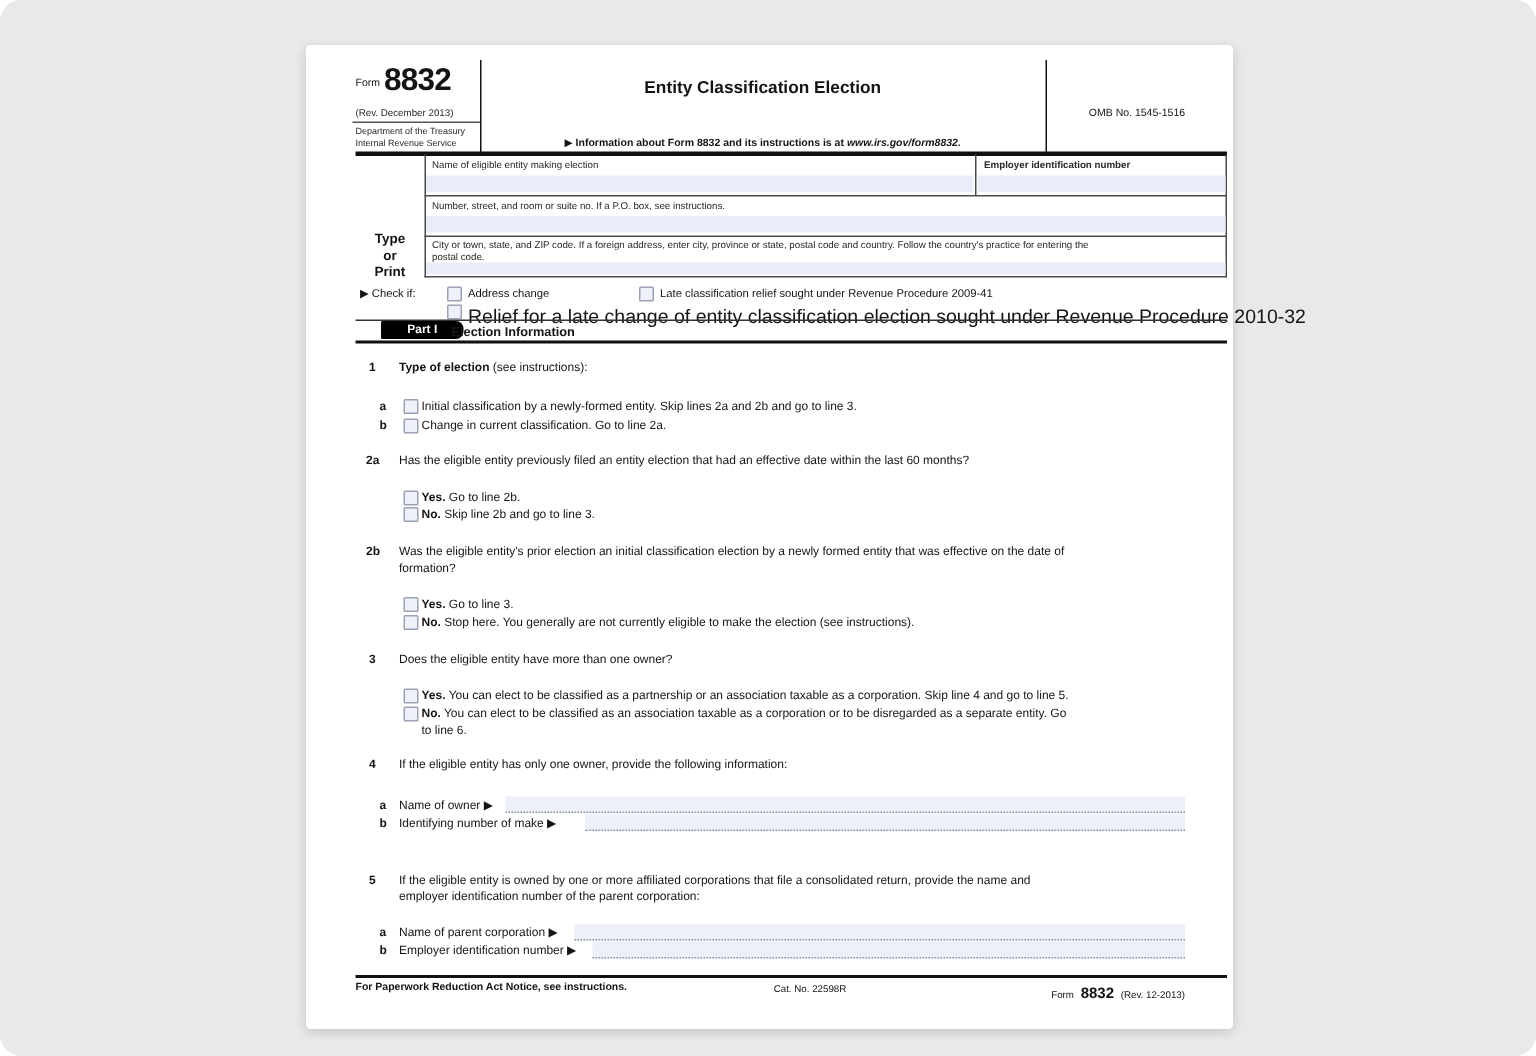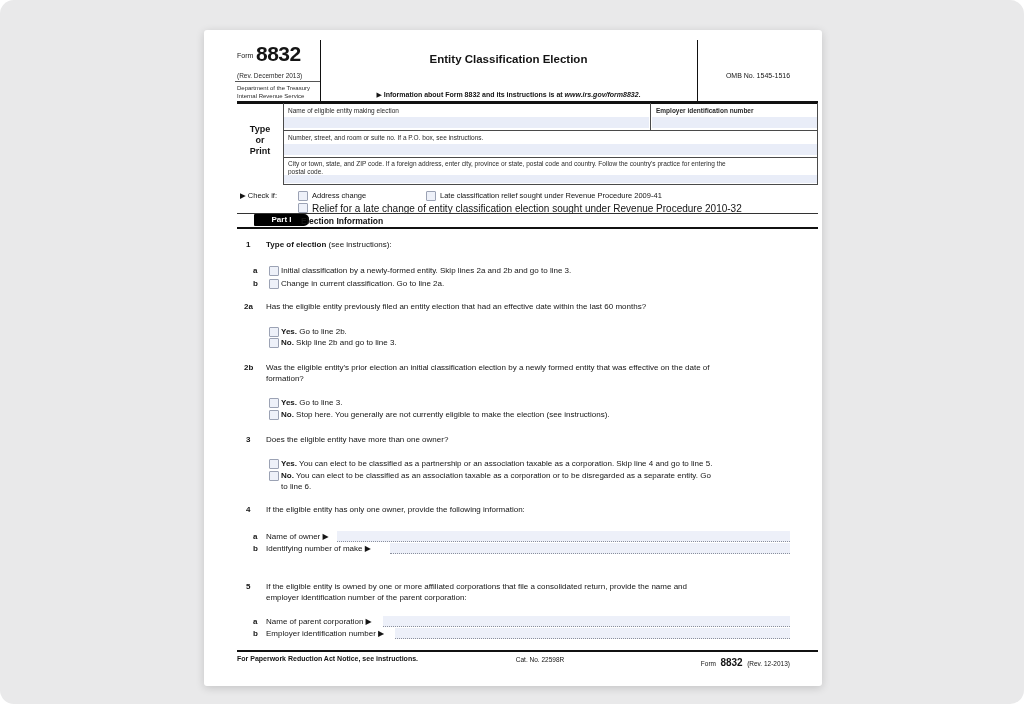--- a/index.html
+++ b/index.html
@@ -36,21 +36,21 @@
   <span class="abs small nw" style="left:237px;top:72px;">(Rev. December 2013)</span>
   <div class="rule" style="left:235px;top:81px;width:85px;height:1px;background:#555;"></div>
   <span class="abs nw" style="left:237px;top:85px;font-size:6px;color:#2a2a2a;">Department of the Treasury</span>
   <span class="abs nw" style="left:237px;top:93px;font-size:6px;color:#2a2a2a;">Internal Revenue Service</span>
 
   <div class="abs b" style="left:321px;top:53px;width:375px;text-align:center;font-size:11.5px;">Entity Classification Election</div>
   <div class="abs nw" style="left:321px;top:91px;width:375px;text-align:center;font-size:7px;"><span class="b">▶ Information about Form 8832 and its instructions is at</span>&nbsp;<span class="b i">www.irs.gov/form8832.</span></div>
   <div class="abs nw" style="left:698px;top:72px;width:120px;text-align:center;font-size:7px;">OMB No. 1545-1516</div>
 
   <div class="abs b" style="left:237px;top:124px;width:46px;text-align:center;font-size:9px;line-height:11px;">
-    <span style="display:block;">Type</span>
+    <span style="display:block;margin-top:30px;">Type</span>
     <span style="display:block;">or</span>
     <span style="display:block;">Print</span>
   </div>
 
   <div class="abs" style="left:283px;top:103px;width:535px;height:82px;border:1px solid #4a4a4a;border-top:none;box-sizing:border-box;"></div>
   <div class="rule" style="left:283px;top:130px;width:535px;height:1px;background:#4a4a4a;"></div>
   <div class="rule" style="left:283px;top:157px;width:535px;height:1px;background:#4a4a4a;"></div>
   <div class="rule" style="left:650px;top:103px;width:1px;height:27px;background:#4a4a4a;"></div>
 
   <span class="abs small nw" style="left:288px;top:107px;">Name of eligible entity making election</span>
@@ -64,21 +64,21 @@
   <span class="abs small nw" style="left:288px;top:160px;">City or town, state, and ZIP code. If a foreign address, enter city, province or state, postal code and country. Follow the country's practice for entering the</span>
   <span class="abs small nw" style="left:288px;top:168px;">postal code.</span>
   <div class="field" style="left:284px;top:175px;width:533px;height:8px;"></div>
 
   <span class="abs nw" style="left:240px;top:191px;font-size:7.5px;">▶ Check if:</span>
   <span class="cb" style="left:298px;top:191px;"></span>
   <span class="abs nw" style="left:312px;top:191px;font-size:7.5px;">Address change</span>
   <span class="cb" style="left:426px;top:191px;"></span>
   <span class="abs nw" style="left:440px;top:191px;font-size:7.5px;">Late classification relief sought under Revenue Procedure 2009-41</span>
   <span class="cb" style="left:298px;top:203px;"></span>
-  <span class="abs nw" style="left:312px;top:203px;font-size:10px;">Relief for a late change of entity classification election sought under Revenue Procedure 2010-32</span>
+  <span class="abs nw" style="left:312px;top:203px;font-size:13px;">Relief for a late change of entity classification election sought under Revenue Procedure 2010-32</span>
 
   <div class="rule" style="left:237px;top:213px;width:581px;height:1px;background:#333;"></div>
   <div class="abs badge" style="left:237px;top:214px;width:55px;height:12px;font-size:8px;line-height:12px;">Part I</div>
   <span class="abs b nw" style="left:301px;top:216px;font-size:8.5px;">Election Information</span>
   <div class="rule" style="left:237px;top:227px;width:581px;height:2px;"></div>
 
   <span class="abs txt b nw" style="left:246px;top:240px;">1</span>
   <span class="abs txt nw" style="left:266px;top:240px;"><span class="b">Type of election</span><span> (see instructions):</span></span>
 
   <span class="abs txt b nw" style="left:253px;top:266px;">a</span>

